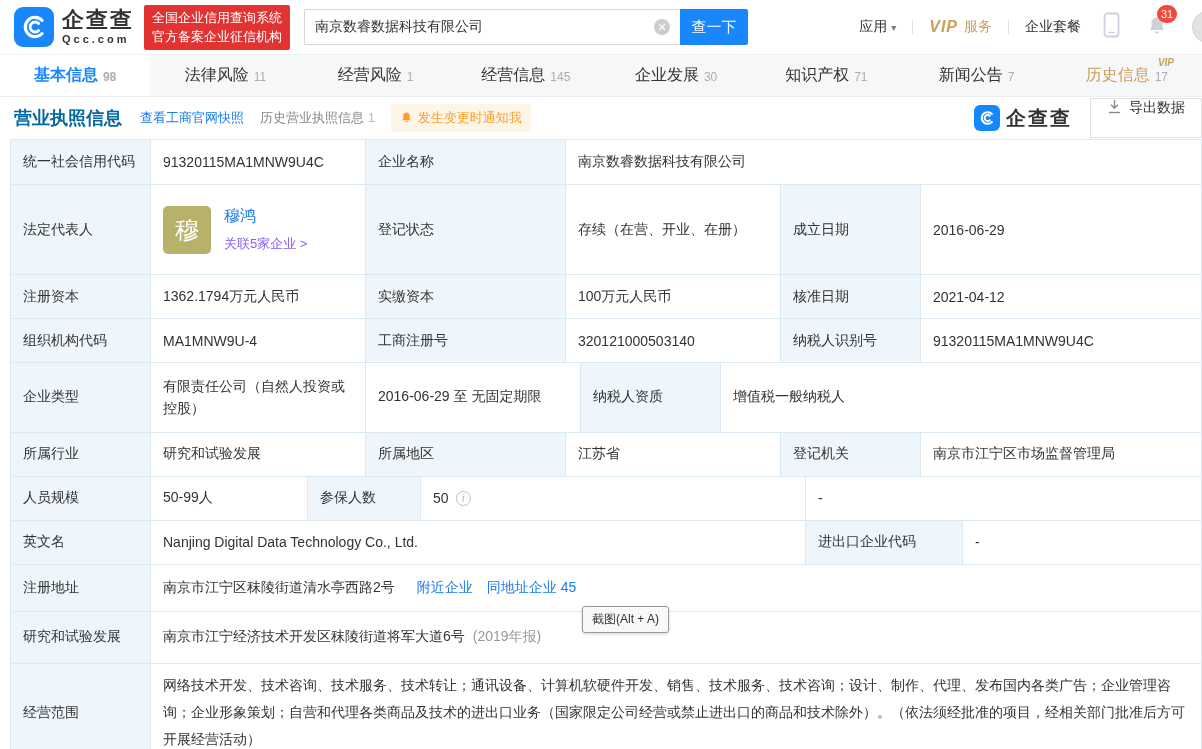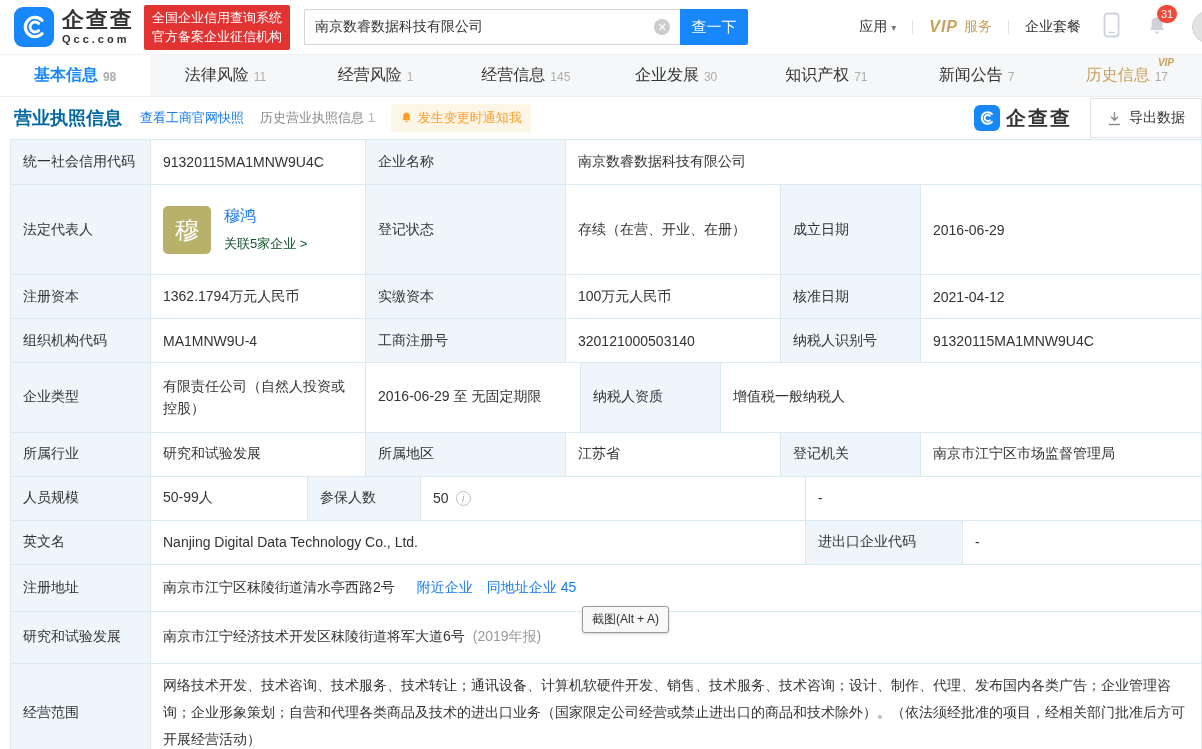--- a/index.html
+++ b/index.html
@@ -40,38 +40,38 @@
   .secbar { height:42px; display:flex; align-items:center; padding-left:14px; background:#fff; }
   .sec-title { font-size:18px; font-weight:bold; color:#0369a1; margin-right:18px; }
   .blue-link { color:#1a7cf0; text-decoration:none; cursor:pointer; }
   .sec-link { font-size:13px; margin-right:16px; }
   .sec-history { font-size:13px; color:#888; margin-right:16px; cursor:pointer; }
   .sec-history .cnt { color:#b5b5b5; }
   .notify-chip { display:flex; align-items:center; gap:5px; background:#fdf6e7; color:#ff9d28; font-size:13px; padding:5px 9px; border-radius:2px; cursor:pointer; }
   .sec-right { margin-left:auto; display:flex; align-items:center; }
   .mini-logo { width:26px; height:26px; border-radius:6px; background:#1787fb; display:flex; align-items:center; justify-content:center; }
   .mini-brand { font-size:20px; font-weight:bold; color:#333; letter-spacing:2px; margin-left:6px; }
-  .export-btn { margin-left:18px; height:40px; border:1px solid #e3e3e3; background:#fff; display:flex; align-items:center; gap:7px; padding:0 16px; font-size:14px; color:#333; cursor:pointer; font-family:inherit; }
+  .export-btn { margin-left:18px; height:40px; border:1px solid #e3e3e3; background:#fff; display:flex; align-items:flex-start; gap:7px; padding:0 16px; font-size:14px; color:#333; cursor:pointer; font-family:inherit; }
 
   
   .tbl { margin-left:10px; width:1192px; border-top:1px solid #dbe9f3; border-left:1px solid #dbe9f3; font-size:14px; }
   .row { display:flex; }
   .lc,.vc { border-right:1px solid #dbe9f3; border-bottom:1px solid #dbe9f3; display:flex; align-items:center; padding:12px 12px; }
   .lc { background:#eef6fb; color:#333; flex:0 0 auto; }
   .vc { background:#fff; color:#333; }
   .c-l1{width:140px;} .c-v1{width:215px;} .c-l2{width:200px;} .c-v2{width:215px;} .c-l3{width:140px;}
   .b-v1{width:157px;} .b-l2{width:113px;} .b-v2{width:385px;} .b-l3{width:157px;} .b-span{width:655px;}
   .flex1 { flex:1 1 auto; }
   .h45{min-height:45px;} .h90{min-height:90px;} .h44{min-height:44px;} .h66{min-height:66px;} .h47{min-height:47px;} .h52{min-height:52px;} .h89{min-height:89px;}
   .wrapcell { line-height:1.6; }
   .scope-cell { line-height:1.95; padding:8px 12px; }
   .rep-cell { gap:13px; }
   .rep-avatar { width:48px; height:48px; border-radius:5px; background:#b7b169; color:#fff; font-size:24px; display:flex; align-items:center; justify-content:center; flex:0 0 auto; }
   .rep-name { font-size:16px; color:#1a7cf0; text-decoration:none; cursor:pointer; display:block; }
-  .rep-rel { font-size:13px; color:#14532d; text-decoration:none; cursor:pointer; display:block; margin-top:8px; }
+  .rep-rel { font-size:13px; color:#8b5cf6; text-decoration:none; cursor:pointer; display:block; margin-top:8px; }
   .gray { color:#999; }
   .addr-links { margin-left:22px; display:inline-flex; gap:14px; }
   .info-ic { width:15px; height:15px; border:1px solid #c0c0c0; border-radius:50%; color:#a8a8a8; font-size:10px; font-style:italic; line-height:13px; text-align:center; margin-left:7px; display:inline-block; cursor:pointer; }
 
   
   .shot-tip { position:absolute; left:582px; top:606px; background:#f8f8f8; border:1px solid #9a9a9a; border-radius:3px; padding:4px 9px; font-size:12px; color:#333; box-shadow:0 1px 3px rgba(0,0,0,.18); z-index:9; white-space:nowrap; }
 </style>
 </head>
 <body>
 

